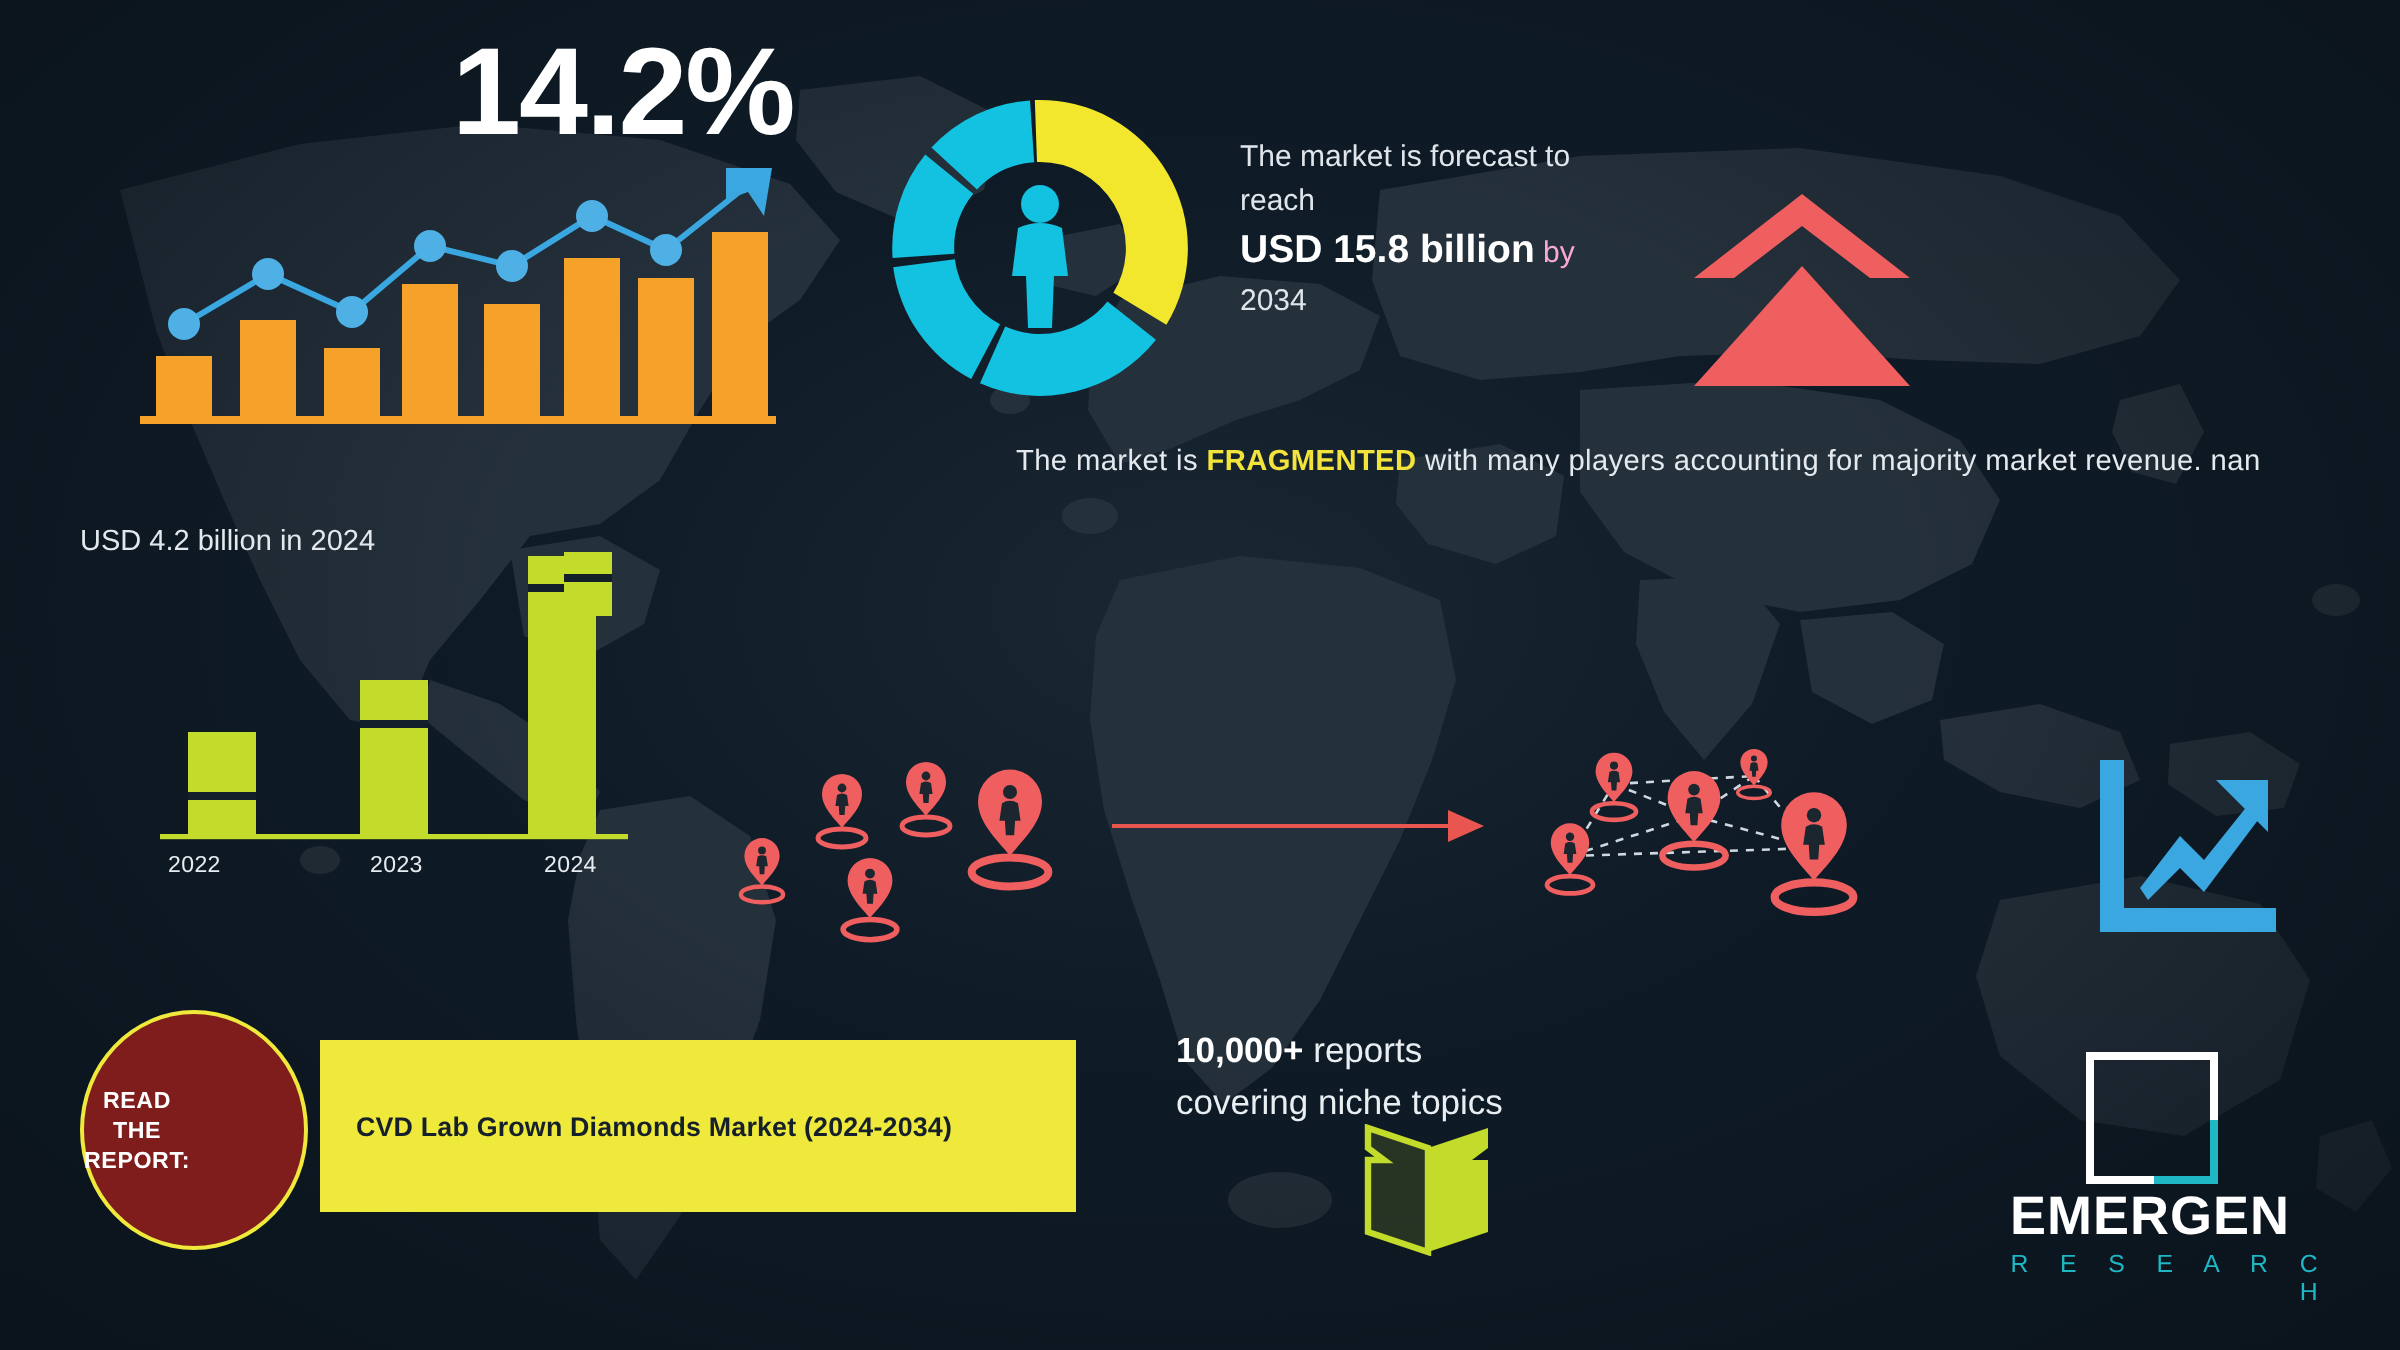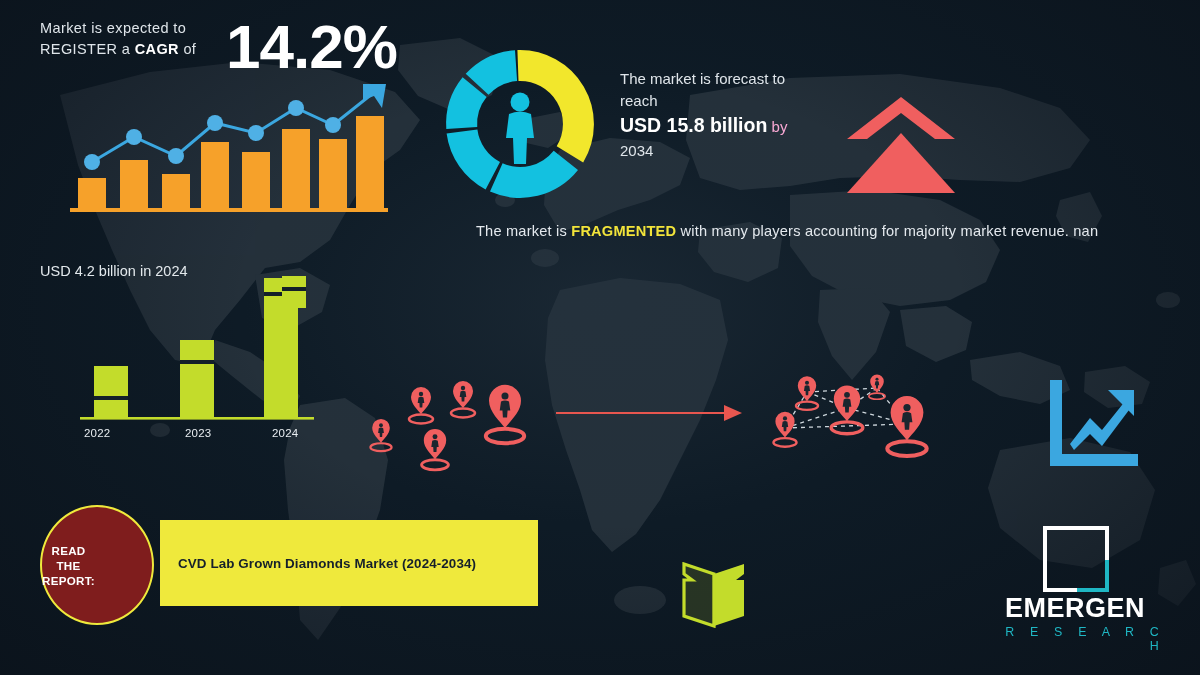--- a/index.html
+++ b/index.html
@@ -25,21 +25,21 @@
   #cagr-value{left:226px;top:16px;}
 
   
   #forecast-text{left:620px;top:68px;width:230px;}
   #forecast-text .ln{font-size:15px;line-height:22px;color:#dfe5ea;}
   #forecast-text .val{font-size:19.5px;font-weight:700;color:#fff;line-height:26px;}
   #forecast-text .val span{font-size:15px;font-weight:400;color:#f9a8d4;}
   #forecast-text .yr{font-size:15px;color:#dfe5ea;line-height:21px;}
 
   
-  #fragmented{left:476px;top:219px;width:640px;font-size:14.6px;line-height:25px;color:#e4e9ee;letter-spacing:.2px;}
+  #fragmented{left:508px;top:219px;width:640px;font-size:14.6px;line-height:25px;color:#e4e9ee;letter-spacing:.2px;}
   #fragmented .hl{color:#f2e43a;font-weight:700;}
 
   
   #valued-text{left:40px;top:255px;width:300px;}
   #valued-text .ln{font-size:14.5px;color:#dfe5ea;line-height:22px;letter-spacing:.3px;}
   #valued-text .val{font-size:20px;font-weight:700;color:#ffffff;line-height:28px;}
   #valued-text .val span{font-size:14.5px;font-weight:400;color:#e2e8ec;}
 
   
   #report-banner{left:160px;top:520px;width:378px;height:86px;background:#efe93c;}
@@ -106,24 +106,20 @@
 
       <ellipse cx="545" cy="258" rx="14" ry="9"></ellipse>
       <ellipse cx="505" cy="200" rx="10" ry="7"></ellipse>
       <ellipse cx="1168" cy="300" rx="12" ry="8"></ellipse>
       <ellipse cx="640" cy="600" rx="26" ry="14"></ellipse>
       <ellipse cx="160" cy="430" rx="10" ry="7"></ellipse>
     </g>
   </svg>
   <div class="vignette"></div>
 
-  <div class="abs" id="cagr-text">
-    <div class="l1">Market is expected to</div>
-    <div class="l2"><span>REGISTER a </span><b>CAGR</b><span> of</span></div>
-  </div>
   <div class="abs huge" id="cagr-value">14.2%</div>
 
   <svg class="abs" style="left:64px;top:78px;" width="330" height="135" viewBox="0 0 330 135">
 
     <g fill="#f6a12a">
       <rect x="14" y="100" width="28" height="30"></rect>
       <rect x="56" y="82" width="28" height="48"></rect>
       <rect x="98" y="96" width="28" height="34"></rect>
       <rect x="137" y="64" width="28" height="66"></rect>
       <rect x="178" y="74" width="28" height="56"></rect>
@@ -278,20 +274,24 @@
     <div class="title">CVD Lab Grown Diamonds Market (2024-2034)</div>
   </div>
   <div class="abs" id="report-circle">
     <div class="lbl">
       <div>READ</div>
       <div>THE</div>
       <div>REPORT:</div>
     </div>
   </div>
 
+  <div class="abs" id="reports-text">
+    <div class="l1"><b>10,000+</b><span> reports</span></div>
+    <div class="l2">covering niche topics</div>
+  </div>
 
   <svg class="abs" style="left:676px;top:562px;" width="76" height="66" viewBox="0 0 76 66">
     <path fill="#c3dc2b" d="M38 12 L68 2 L68 12 L60 18 L68 18 L68 54 L38 64 Z"></path>
     <path fill="#c3dc2b" d="M38 12 L8 2 L8 12 L16 18 L8 18 L8 54 L38 64 Z" opacity="0.14"></path>
     <path fill="none" stroke="#c3dc2b" stroke-width="3.2" d="M38 12 L8 2 L8 12 L16 18 L8 18 L8 54 L38 64 Z"></path>
     <path fill="none" stroke="#c3dc2b" stroke-width="2.4" d="M38 12 L38 64"></path>
   </svg>
 
   <div class="abs" id="logo">
     <svg style="position:absolute;left:58px;top:-4px;" width="66" height="66" viewBox="0 0 66 66">

